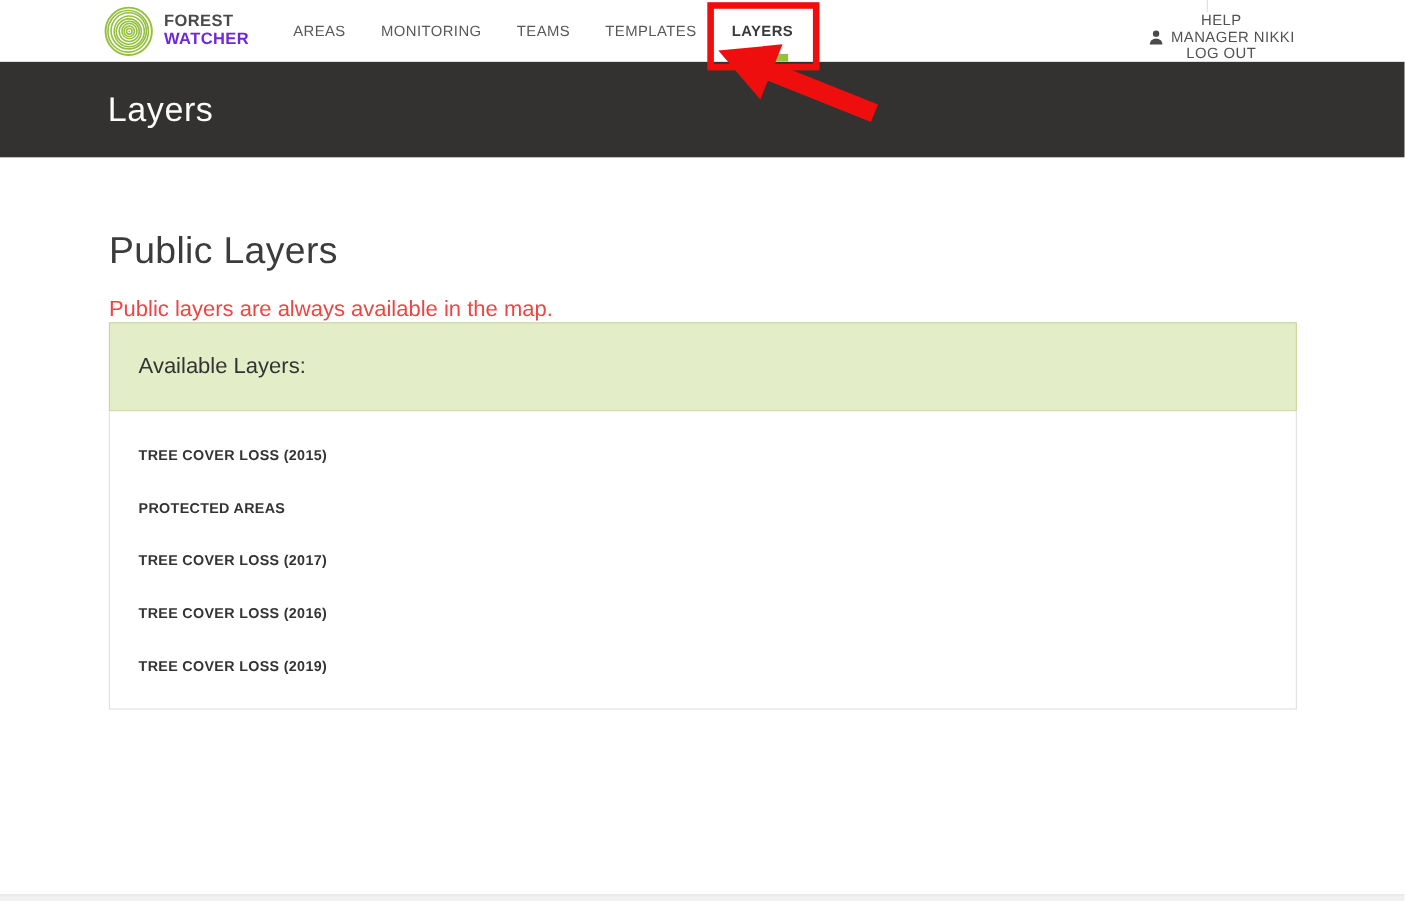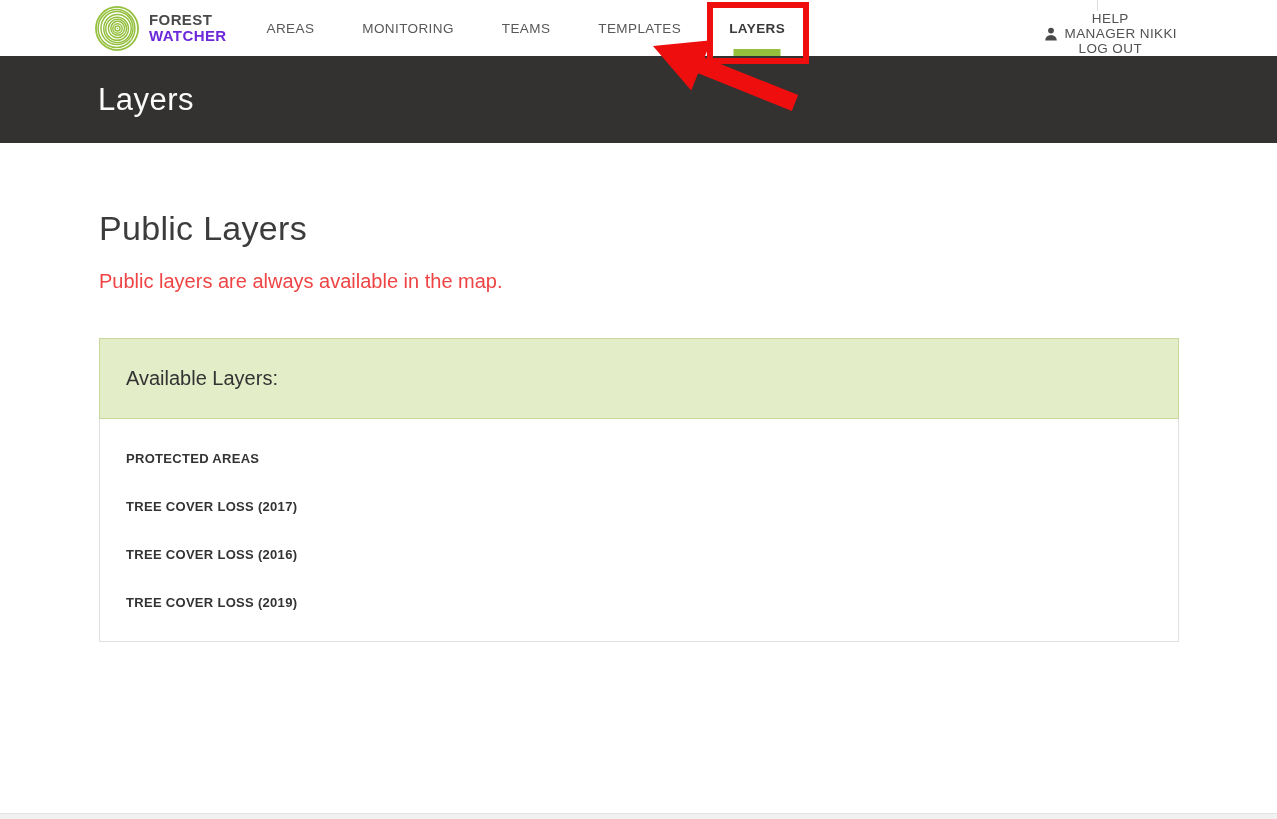--- a/index.html
+++ b/index.html
@@ -22,21 +22,21 @@
     padding-right:84px;
     position:relative;
     z-index:5;
   }
   .logo { display:flex; align-items:center; cursor:pointer; }
   .logo-rings { width:47px; height:47px; margin-right:8px; }
   .logo-text { display:flex; flex-direction:column; line-height:1.05; }
   .logo-line1 { font-size:15px; font-weight:700; color:#4a4a4a; letter-spacing:0.4px; }
   .logo-line2 { font-size:15px; font-weight:700; color:#6d28d9; letter-spacing:0.4px; }
 
-  .nav-left { display:flex; align-items:center; margin-left:24px; height:56px;gap:16px; }
+  .nav-left { display:flex; align-items:center; margin-left:24px; height:56px; }
   .nav-link {
     height:56px;
     display:flex;
     align-items:center;
     padding:0 16px;
     font-size:13.5px;
     letter-spacing:0.4px;
     color:#585858;
     cursor:pointer;
     position:relative;
@@ -82,21 +82,21 @@
     color:#3c3c3c;
     letter-spacing:0.3px;
   }
   .main-subtitle {
     margin-top:22px;
     font-size:20px;
     font-weight:400;
     color:#ef4444;
   }
 
-  .panel { margin-top:45px; width:1080px; }
+  .panel { width:1080px; }
   .panel-header {
     height:81px;
     background:#e3edc7;
     border:1px solid #c8d89d;
     display:flex;
     align-items:center;
     padding-left:26px;
   }
   .panel-header-title { font-size:20px; color:#333333; }
   .panel-body {
@@ -214,20 +214,23 @@
 <div class="content">
   <div class="main-title">Public Layers</div>
   <div class="main-subtitle">Public layers are always available in the map.</div>
 
   <div class="panel">
     <div class="panel-header">
       <span class="panel-header-title">Available Layers:</span>
     </div>
     <div class="panel-body">
       <div class="layer-item">
+        <span>TREE COVER LOSS (2015)</span>
+      </div>
+      <div class="layer-item">
         <span>PROTECTED AREAS</span>
       </div>
       <div class="layer-item">
         <span>TREE COVER LOSS (2017)</span>
       </div>
       <div class="layer-item">
         <span>TREE COVER LOSS (2016)</span>
       </div>
       <div class="layer-item">
         <span>TREE COVER LOSS (2019)</span>

